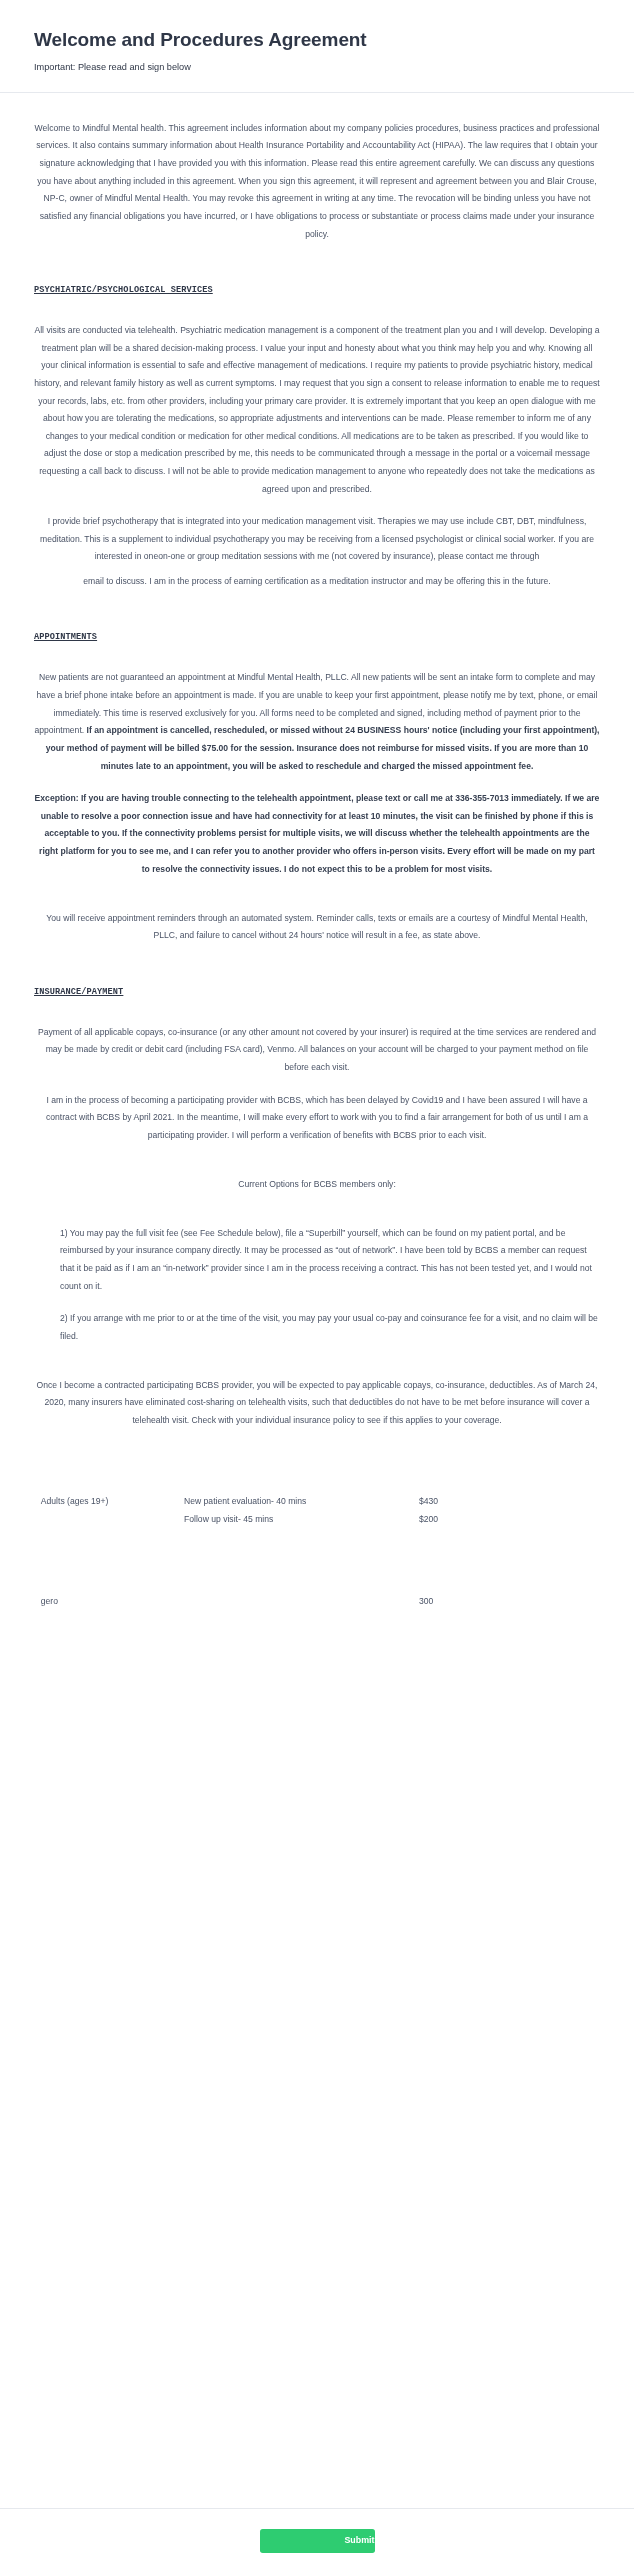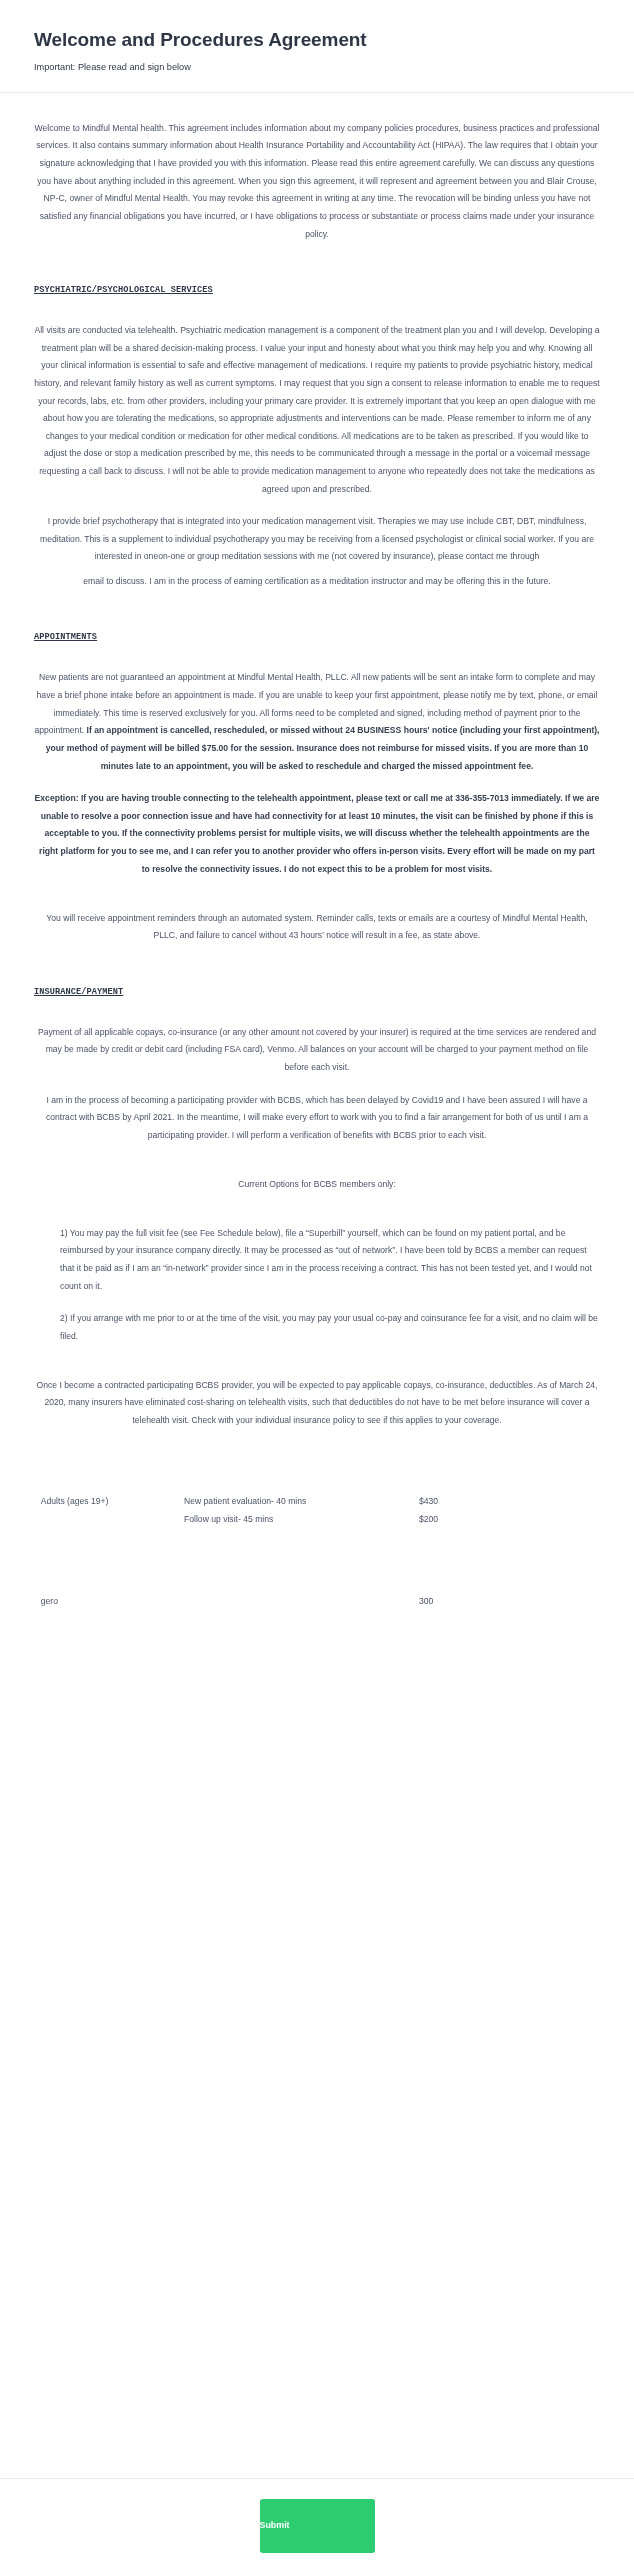--- a/index.html
+++ b/index.html
@@ -112,23 +112,23 @@
     margin-top: auto;
   }
   .submit-button {
     background: #2ecc71;
     color: #ffffff;
     border: none;
     border-radius: 2.7px;
     font-family: "Liberation Sans", sans-serif;
     font-size: 8.9px;
     font-weight: bold;
-    padding: 21px 0;
+    padding: 6px 0;
     width: 115px;
-    text-align: left;
+    text-align: right;
     cursor: pointer;
     line-height: 1.3;
   }
 </style>
 </head>
 <body>
 
 <div class="page">
 
   <div class="form-header">
@@ -153,21 +153,21 @@
 
     <div class="block">
       <h3 class="section-head">APPOINTMENTS</h3>
 
       <p class="para"><span>New patients are not guaranteed an appointment at Mindful Mental Health, PLLC. All new patients will be sent an intake form to complete and may have a brief phone intake before an appointment is made. If you are unable to keep your first appointment, please notify me by text, phone, or email immediately. This time is reserved exclusively for you. All forms need to be completed and signed, including method of payment prior to the appointment. </span><b>If an appointment is cancelled, rescheduled, or missed without 24 BUSINESS hours' notice (including your first appointment), your method of payment will be billed $75.00 for the session. Insurance does not reimburse for missed visits. If you are more than 10 minutes late to an appointment, you will be asked to reschedule and charged the missed appointment fee.</b></p>
 
       <p class="para"><b>Exception: If you are having trouble connecting to the telehealth appointment, please text or call me at 336-355-7013 immediately. If we are unable to resolve a poor connection issue and have had connectivity for at least 10 minutes, the visit can be finished by phone if this is acceptable to you. If the connectivity problems persist for multiple visits, we will discuss whether the telehealth appointments are the right platform for you to see me, and I can refer you to another provider who offers in-person visits. Every effort will be made on my part to resolve the connectivity issues. I do not expect this to be a problem for most visits.</b></p>
 
       <div class="section-gap-sm"></div>
 
-      <p class="para">You will receive appointment reminders through an automated system. Reminder calls, texts or emails are a courtesy of Mindful Mental Health, PLLC, and failure to cancel without 43 hours' notice will result in a fee, as state above.</p>
+      <p class="para">You will receive appointment reminders through an automated system. Reminder calls, texts or emails are a courtesy of Mindful Mental Health, PLLC, and failure to cancel without 24 hours' notice will result in a fee, as state above.</p>
     </div>
 
     <div class="section-gap"></div>
 
     <div class="block">
       <h3 class="section-head">INSURANCE/PAYMENT</h3>
 
       <p class="para">Payment of all applicable copays, co-insurance (or any other amount not covered by your insurer) is required at the time services are rendered and may be made by credit or debit card (including FSA card), Venmo. All balances on your account will be charged to your payment method on file before each visit.</p>
       <p class="para">I am in the process of becoming a participating provider with BCBS, which has been delayed by Covid19 and I have been assured I will have a contract with BCBS by April 2021. In the meantime, I will make every effort to work with you to find a fair arrangement for both of us until I am a participating provider. I will perform a verification of benefits with BCBS prior to each visit.</p>
 

